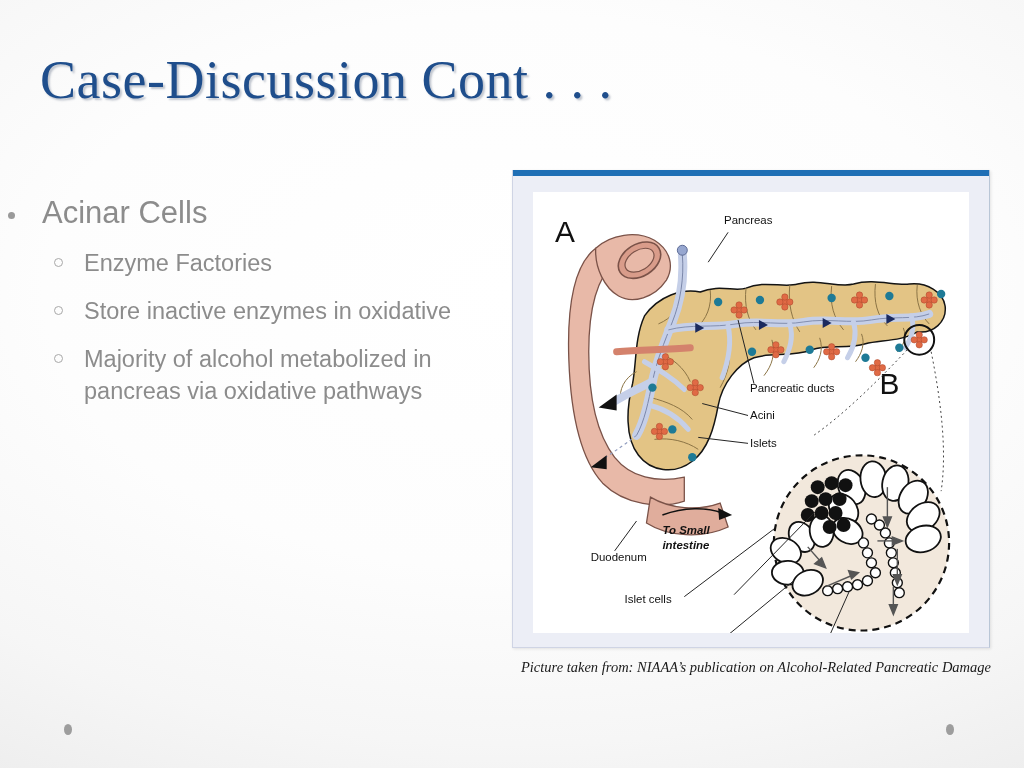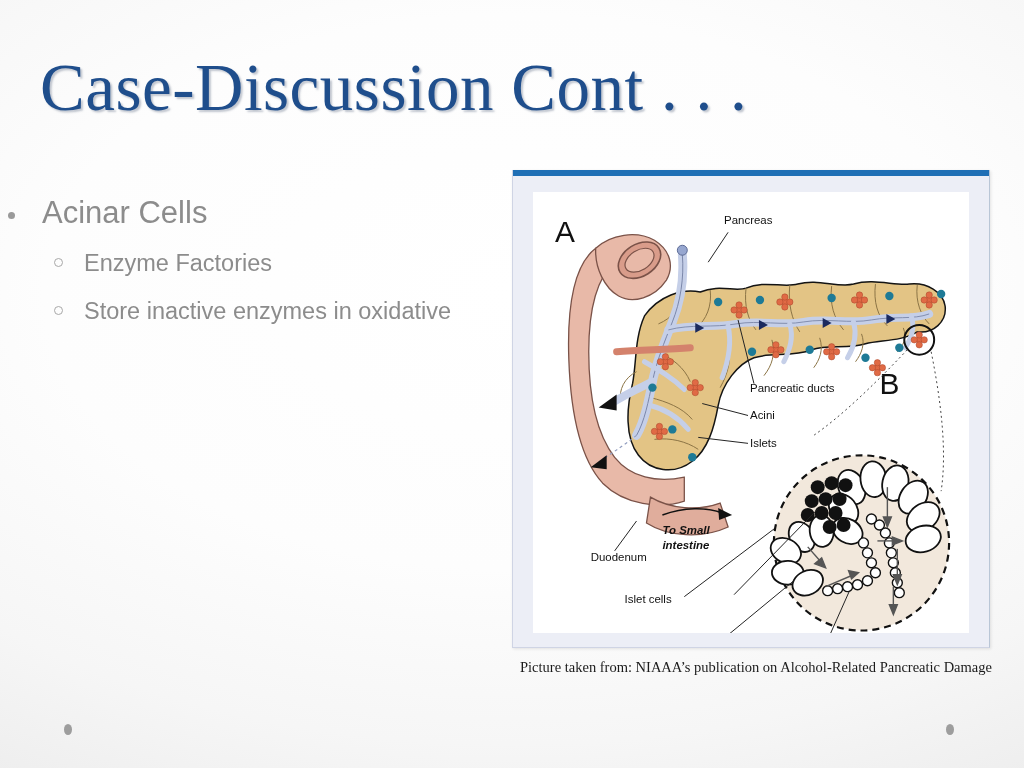--- a/index.html
+++ b/index.html
@@ -23,21 +23,21 @@
     overflow: hidden;
   }
 
   
   #title {
     position: absolute;
     left: 40px;
     top: 52px;
     width: 930px;
     font-family: "Liberation Serif", "DejaVu Serif", serif;
-    font-size: 67px;
+    font-size: 54px;
     line-height: 1.05;
     color: #1F4E8C;
     letter-spacing: 0.5px;
     white-space: nowrap;
     text-shadow: 2px 2px 2px rgba(120,130,150,0.45);
   }
 
   
   #body-text {
     position: absolute;
@@ -120,20 +120,21 @@
   }
 
   
   #caption {
     position: absolute;
     left: 506px;
     top: 659px;
     width: 500px;
     text-align: center;
     font-family: "Liberation Serif", "DejaVu Serif", serif;
+    font-style: italic;
     font-size: 14.5px;
     color: #1a1a1a;
   }
 
   
   .footer-dot {
     position: absolute;
     width: 8px;
     height: 11px;
     border-radius: 50%;
@@ -180,20 +181,24 @@
     <div class="lvl2">
       <span class="b2ring"></span>
       <span>Enzyme Factories</span>
     </div>
 
     <div class="lvl2">
       <span class="b2ring"></span>
       <span>Store inactive enzymes in oxidative</span>
     </div>
 
+    <div class="lvl2">
+      <span class="b2ring"></span>
+      <span>Majority of alcohol metabolized in pancreas via oxidative pathways</span>
+    </div>
 
   </div>
 
   <div id="picture-frame">
     <div id="frame-topbar"></div>
     <div id="frame-inner">
 
       <svg id="diagram-svg" viewBox="0 0 438 442" preserveAspectRatio="xMidYMid meet">
 
         <text class="dg-panel" x="22" y="50">A</text>

